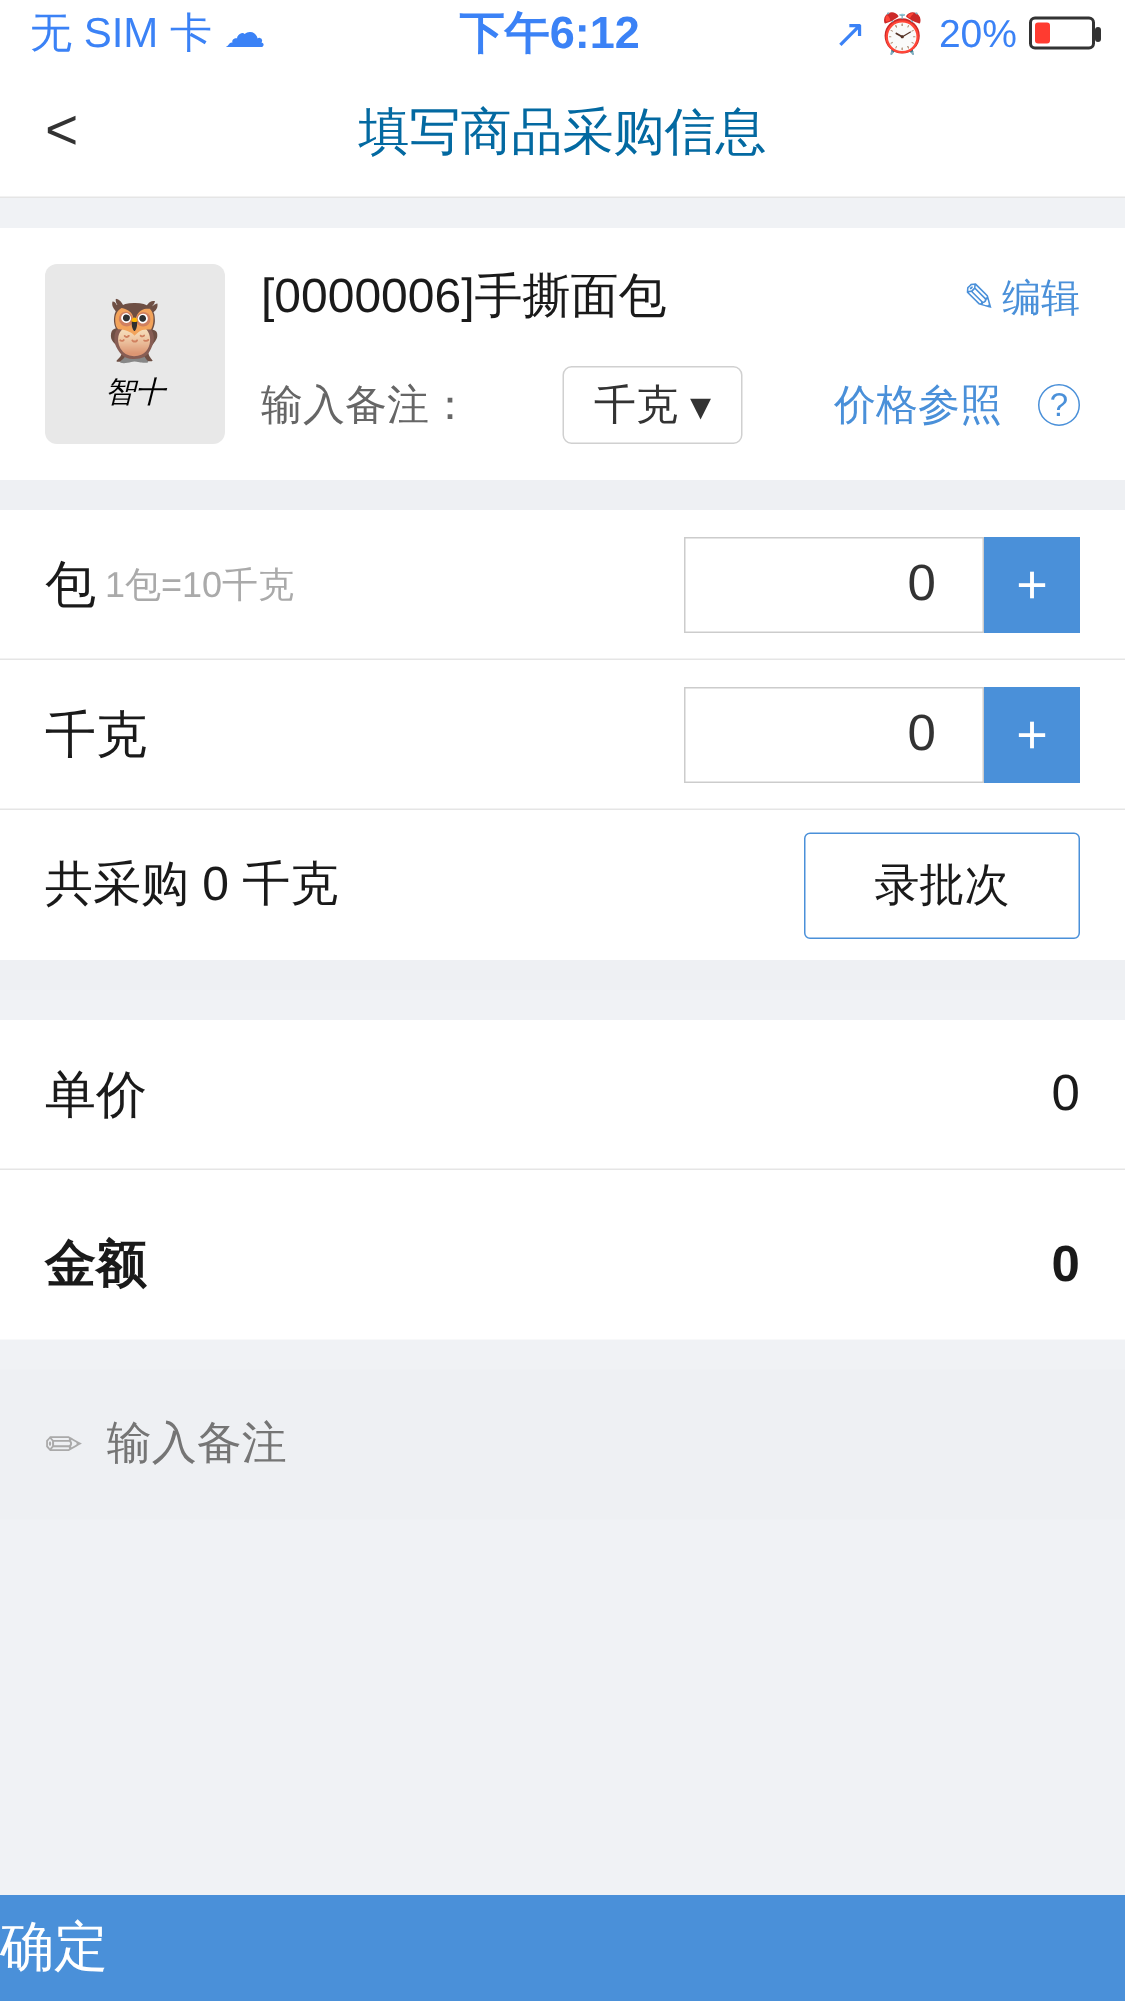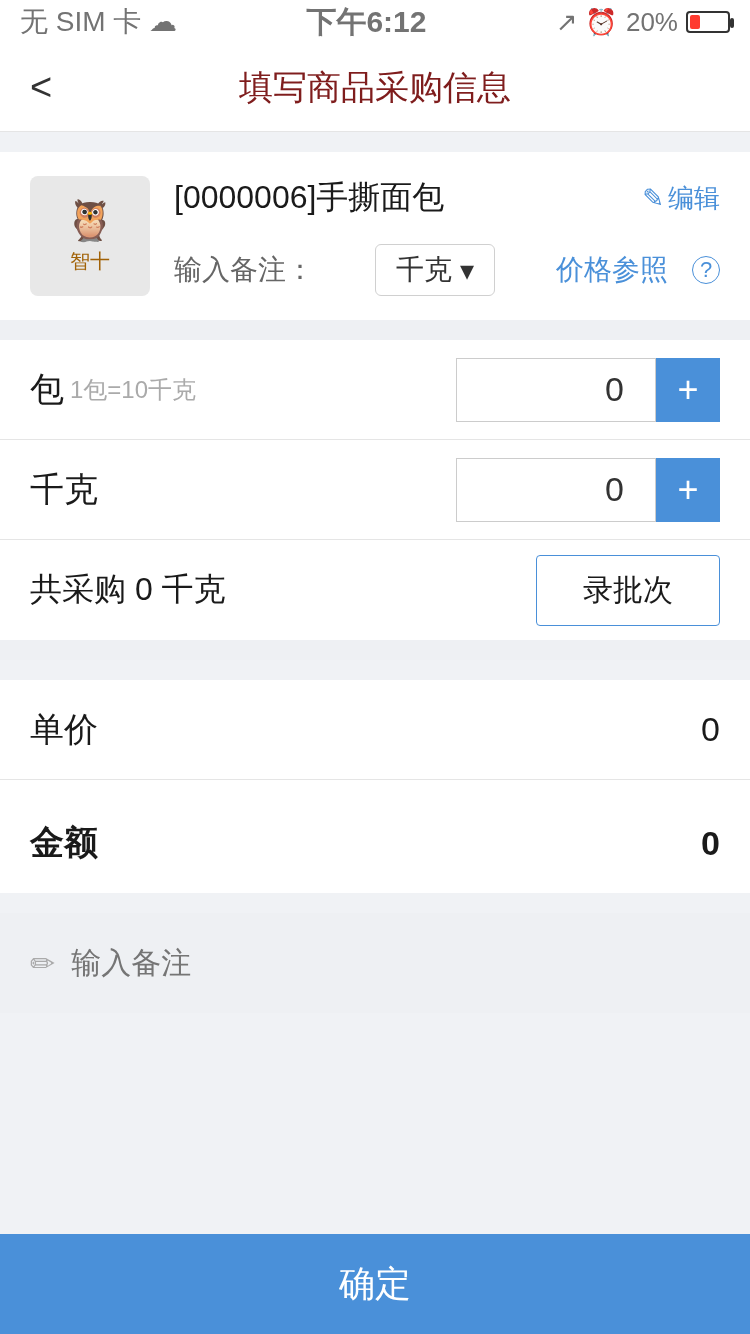--- a/index.html
+++ b/index.html
@@ -16,21 +16,21 @@
 
     
     .status-bar {
       height: 44px;
       background: #fff;
       display: flex;
       align-items: center;
       justify-content: space-between;
       padding: 0 20px;
       font-size: 28px;
-      color: #737373;
+      color: #3b82f6;
     }
     .status-left { display: flex; align-items: center; gap: 10px; }
     .status-center { font-size: 30px; font-weight: 700; }
     .status-right { display: flex; align-items: center; gap: 8px; font-size: 26px; }
     .battery-icon {
       width: 44px; height: 22px; border: 2px solid #333; border-radius: 4px;
       position: relative; display: inline-block;
     }
     .battery-icon::after {
       content: '';
@@ -56,21 +56,21 @@
     }
     .nav-back {
       position: absolute; left: 20px;
       font-size: 38px; color: #333;
       cursor: pointer;
       padding: 10px;
     }
     .nav-title {
       font-size: 34px;
       font-weight: 500;
-      color: #7f1d1d;
+      color: #0369a1;
     }
 
     
     .product-card {
       background: #fff;
       padding: 24px 30px;
       display: flex;
       align-items: flex-start;
       gap: 24px;
       margin-top: 20px;
@@ -259,49 +259,50 @@
       font-size: 30px;
       color: #aaa;
     }
 
     
     .confirm-btn {
       position: fixed;
       bottom: 0;
       left: 0;
       width: 750px;
-      height: 100px;
+      height: 71px;
       background: #4a90d9;
       color: #fff;
       font-size: 36px;
       border: none;
       cursor: pointer;
       display: flex;
       align-items: center;
-      justify-content: center;
+      justify-content: flex-start;
     }
 
     
     .bottom-pad { height: 120px; }
 
     
     .owl-logo {
       width: 100%;
       height: 100%;
       display: flex;
       flex-direction: column;
       align-items: center;
       justify-content: center;
       color: #aaa;
       font-size: 40px;
     }
     .owl-text {
       font-size: 20px;
-      color: #a16207;
+      color: #000000;
       margin-top: 4px;
+      font-style: italic;
     }
   </style>
 </head>
 <body>
 
 <div class="status-bar">
   <div class="status-left">
     <span>无 SIM 卡 ☁</span>
   </div>
   <div class="status-center">下午6:12</div>

